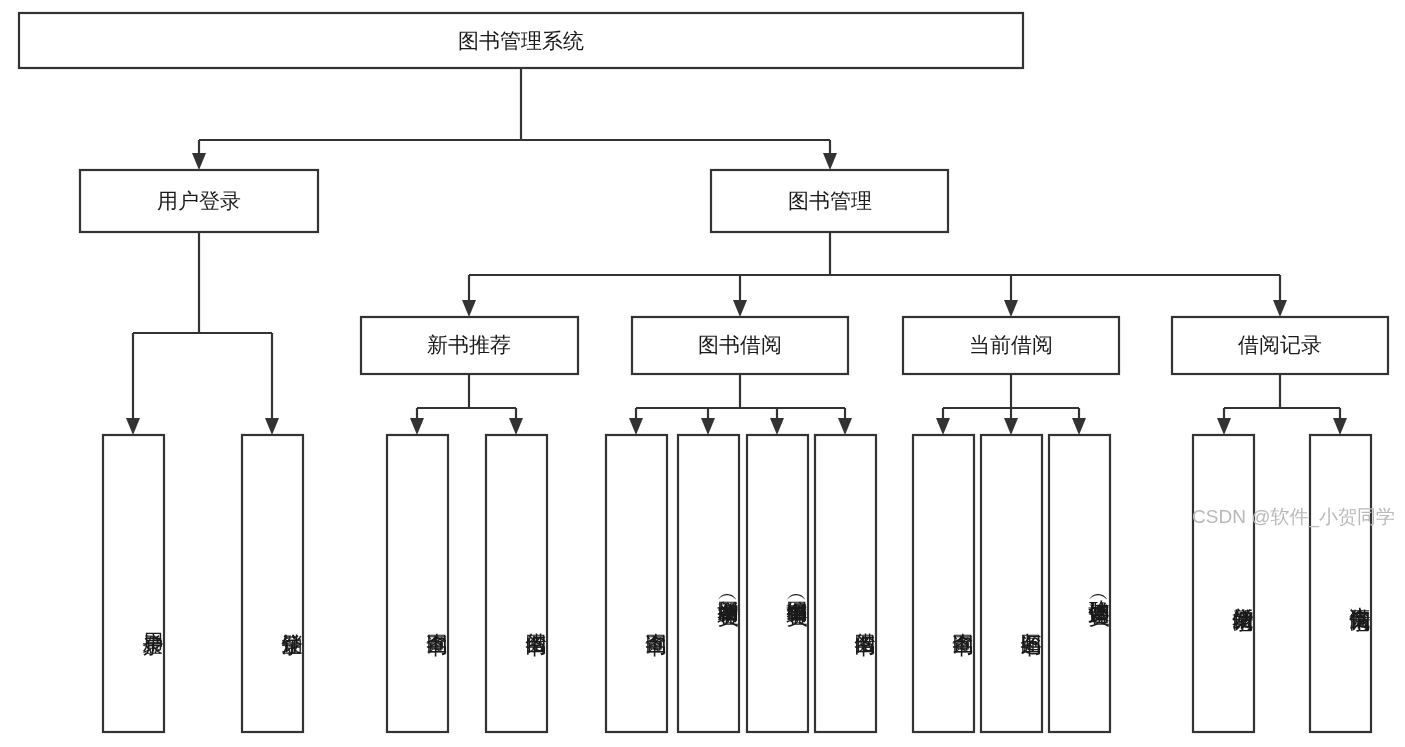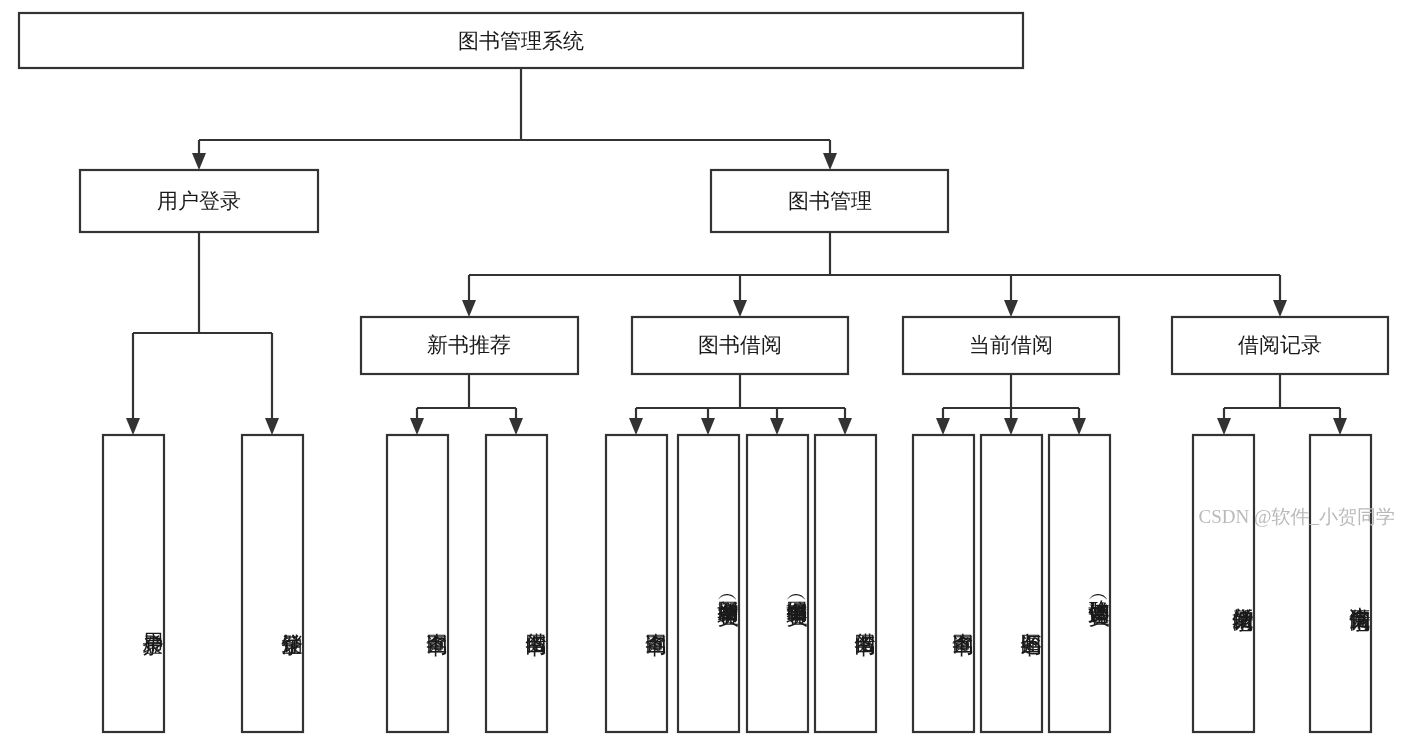--- a/index.html
+++ b/index.html
@@ -61,21 +61,21 @@
     display: flex;
     align-items: flex-start;
     justify-content: center;
     white-space: nowrap;
     pointer-events: none;
   }
   .watermark {
     position: absolute;
     right: 10px;
     bottom: 6px;
-    font-family: Liberation Serif, serif;
+    font-family: Liberation Sans, sans-serif;
     font-size: 19px;
     color: #b9b9b9;
     white-space: nowrap;
     user-select: none;
     padding-left: 16px;
   }
 </style>
 </head>
 <body>
 

